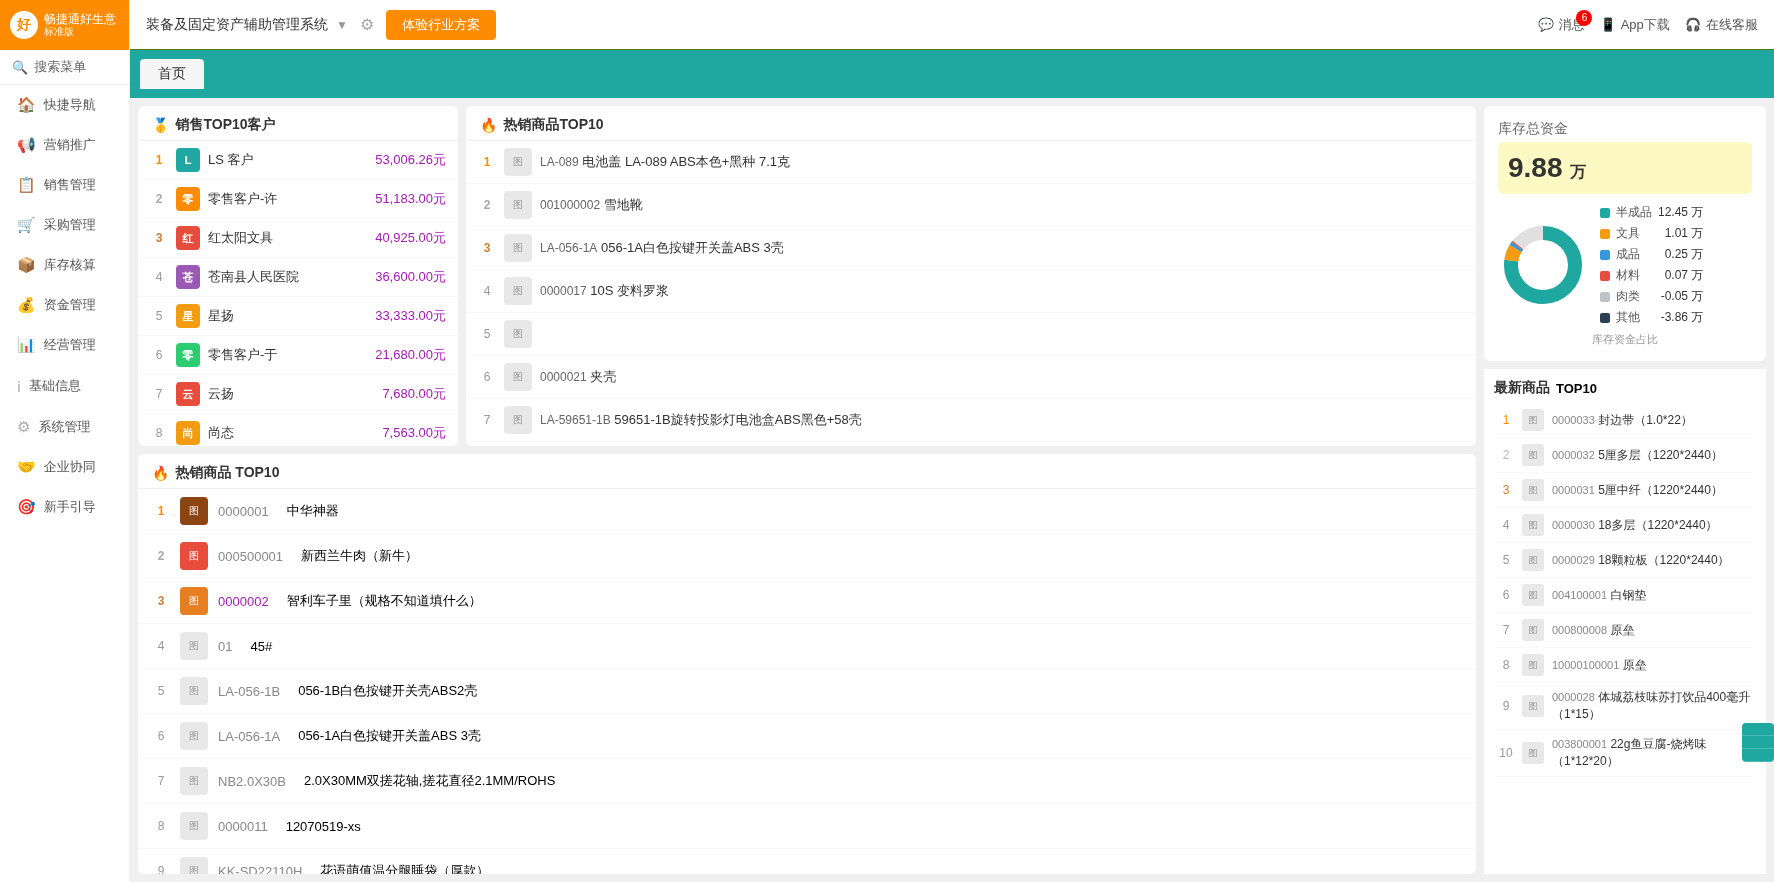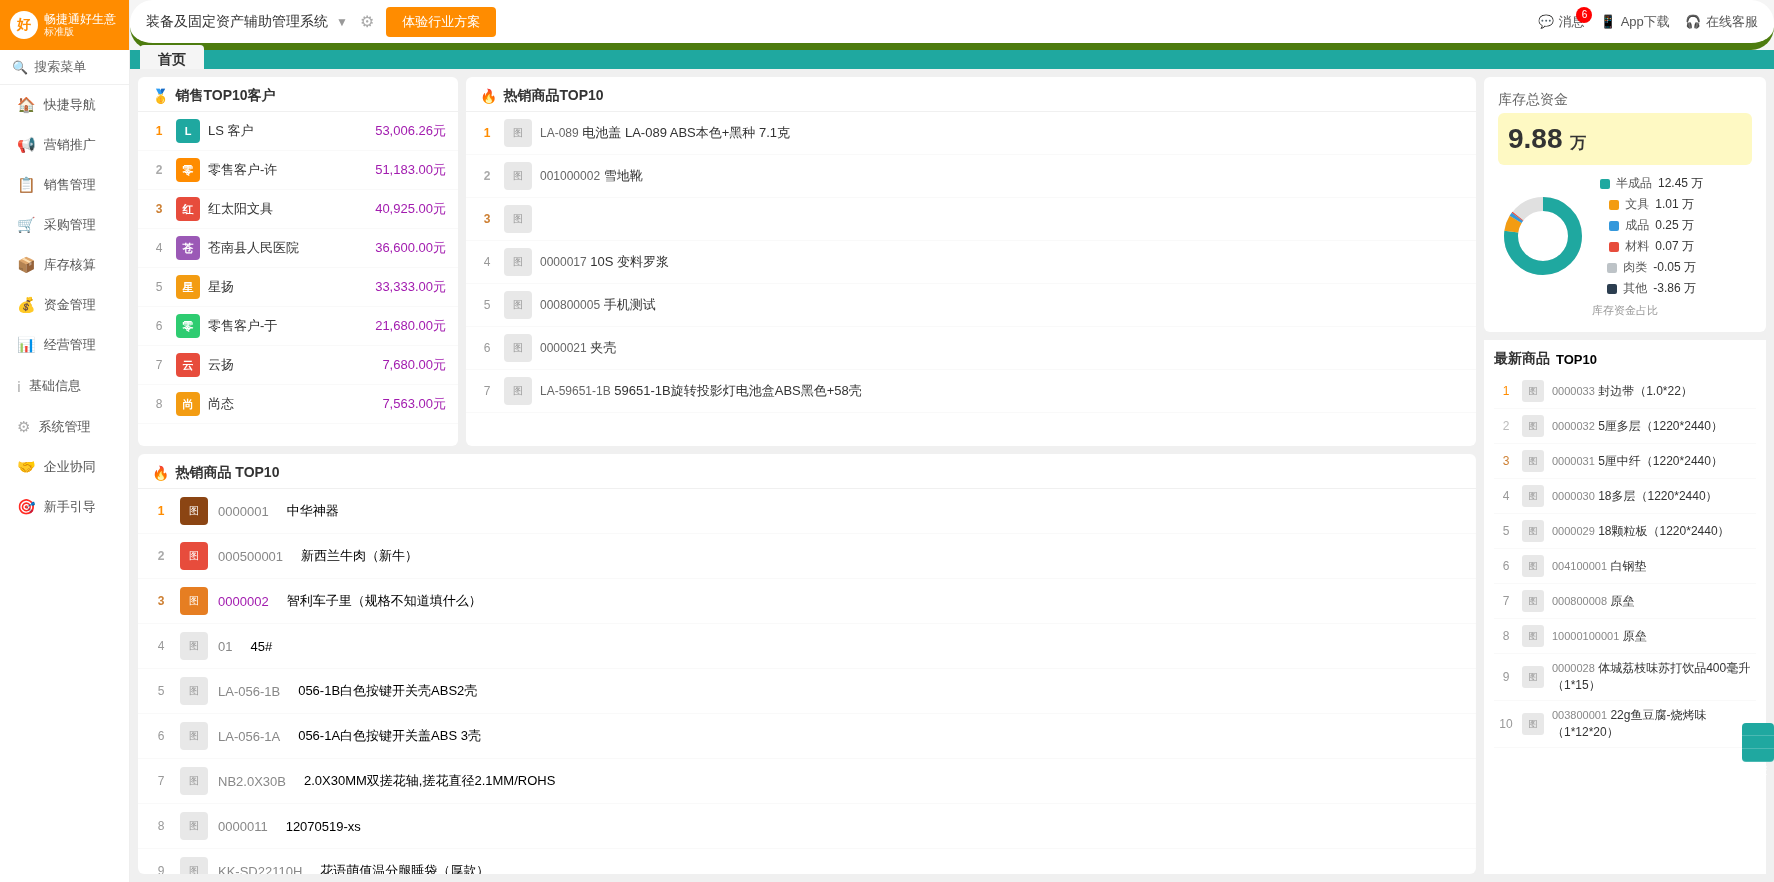--- a/index.html
+++ b/index.html
@@ -60,26 +60,25 @@
       flex: 1;
       display: flex;
       flex-direction: column;
       overflow: hidden;
     }
 
     
     .topbar {
       height: 50px;
       background: #fff;
-      border-bottom: 7px solid #4d7c0f;
+      border-bottom: 1px solid #4d7c0f;
       display: flex;
       align-items: center;
       padding: 0 16px;
       gap: 12px;
-      border-radius: 23px;
     }
     .topbar-system {
       display: flex; align-items: center; gap: 8px;
       color: #333; font-size: 14px; font-weight: 500;
     }
     .topbar-system .dropdown-arrow { color: #999; font-size: 12px; }
     .topbar-settings { color: #aaa; font-size: 16px; cursor: pointer; }
     .topbar-trial-btn {
       background: #ff8c00;
       color: #fff;
@@ -93,24 +92,23 @@
       margin-left: auto;
       display: flex; align-items: center; gap: 16px;
       color: #555; font-size: 13px;
     }
     .topbar-right .badge-item { display: flex; align-items: center; gap: 4px; cursor: pointer; position: relative; }
     .badge { background: #f00; color: #fff; border-radius: 50%; width: 16px; height: 16px; font-size: 10px; display: flex; align-items: center; justify-content: center; position: absolute; top: -6px; right: -8px; }
 
     
     .tabbar {
       background: #1fa8a0;
-      height: 19px;
+      height: 48px;
       display: flex; align-items: center;
       padding: 0 10px;
-      font-weight: bold;
     }
     .tabbar-item {
       padding: 6px 18px;
       color: #fff;
       font-size: 14px;
       cursor: pointer;
       border-radius: 4px 4px 0 0;
     }
     .tabbar-item.active { background: #f5f5f5; color: #333; }
 
@@ -234,21 +232,21 @@
       font-size: 14px; color: #666; margin-bottom: 4px;
     }
     .inventory-amount {
       font-size: 28px; font-weight: bold; color: #333;
     }
     .inventory-amount .unit { font-size: 16px; }
     .donut-area {
       display: flex; gap: 12px; align-items: center; margin-top: 10px;
     }
     .donut-svg { flex-shrink: 0; }
-    .legend { display: flex; flex-direction: column; gap: 4px; font-size: 12px; align-items: center; }
+    .legend { display: flex; flex-direction: column; gap: 4px; font-size: 12px; }
     .legend-item { display: flex; align-items: center; gap: 6px; }
     .legend-dot { width: 10px; height: 10px; border-radius: 2px; flex-shrink: 0; }
     .legend-label { color: #555; flex: 1; }
     .legend-value { color: #333; font-weight: 500; margin-left: auto; }
     .inventory-subtitle { font-size: 11px; color: #999; margin-top: 6px; text-align: center; }
 
     .new-products-panel {
       background: #fff;
       border-radius: 0;
       padding: 10px;
@@ -474,36 +472,36 @@
             <span class="rank-num silver">2</span>
             <div class="product-thumb">图</div>
             <div class="product-info">
               <span class="product-code">001000002</span>
               <span class="product-name">雪地靴</span>
             </div>
           </div>
           <div class="hot-product-row">
             <span class="rank-num bronze">3</span>
             <div class="product-thumb">图</div>
+            <div class="product-info">
+              <span class="product-code">LA-056-1A</span>
+              <span class="product-name">056-1A白色按键开关盖ABS 3壳</span>
+            </div>
           </div>
           <div class="hot-product-row">
             <span class="rank-num">4</span>
             <div class="product-thumb">图</div>
             <div class="product-info">
               <span class="product-code">0000017</span>
               <span class="product-name">10S 变料罗浆</span>
             </div>
           </div>
           <div class="hot-product-row">
             <span class="rank-num">5</span>
             <div class="product-thumb">图</div>
-            <div class="product-info">
-              <span class="product-code">000800005</span>
-              <span class="product-name">手机测试</span>
-            </div>
           </div>
           <div class="hot-product-row">
             <span class="rank-num">6</span>
             <div class="product-thumb">图</div>
             <div class="product-info">
               <span class="product-code">0000021</span>
               <span class="product-name">夹壳</span>
             </div>
           </div>
           <div class="hot-product-row">

